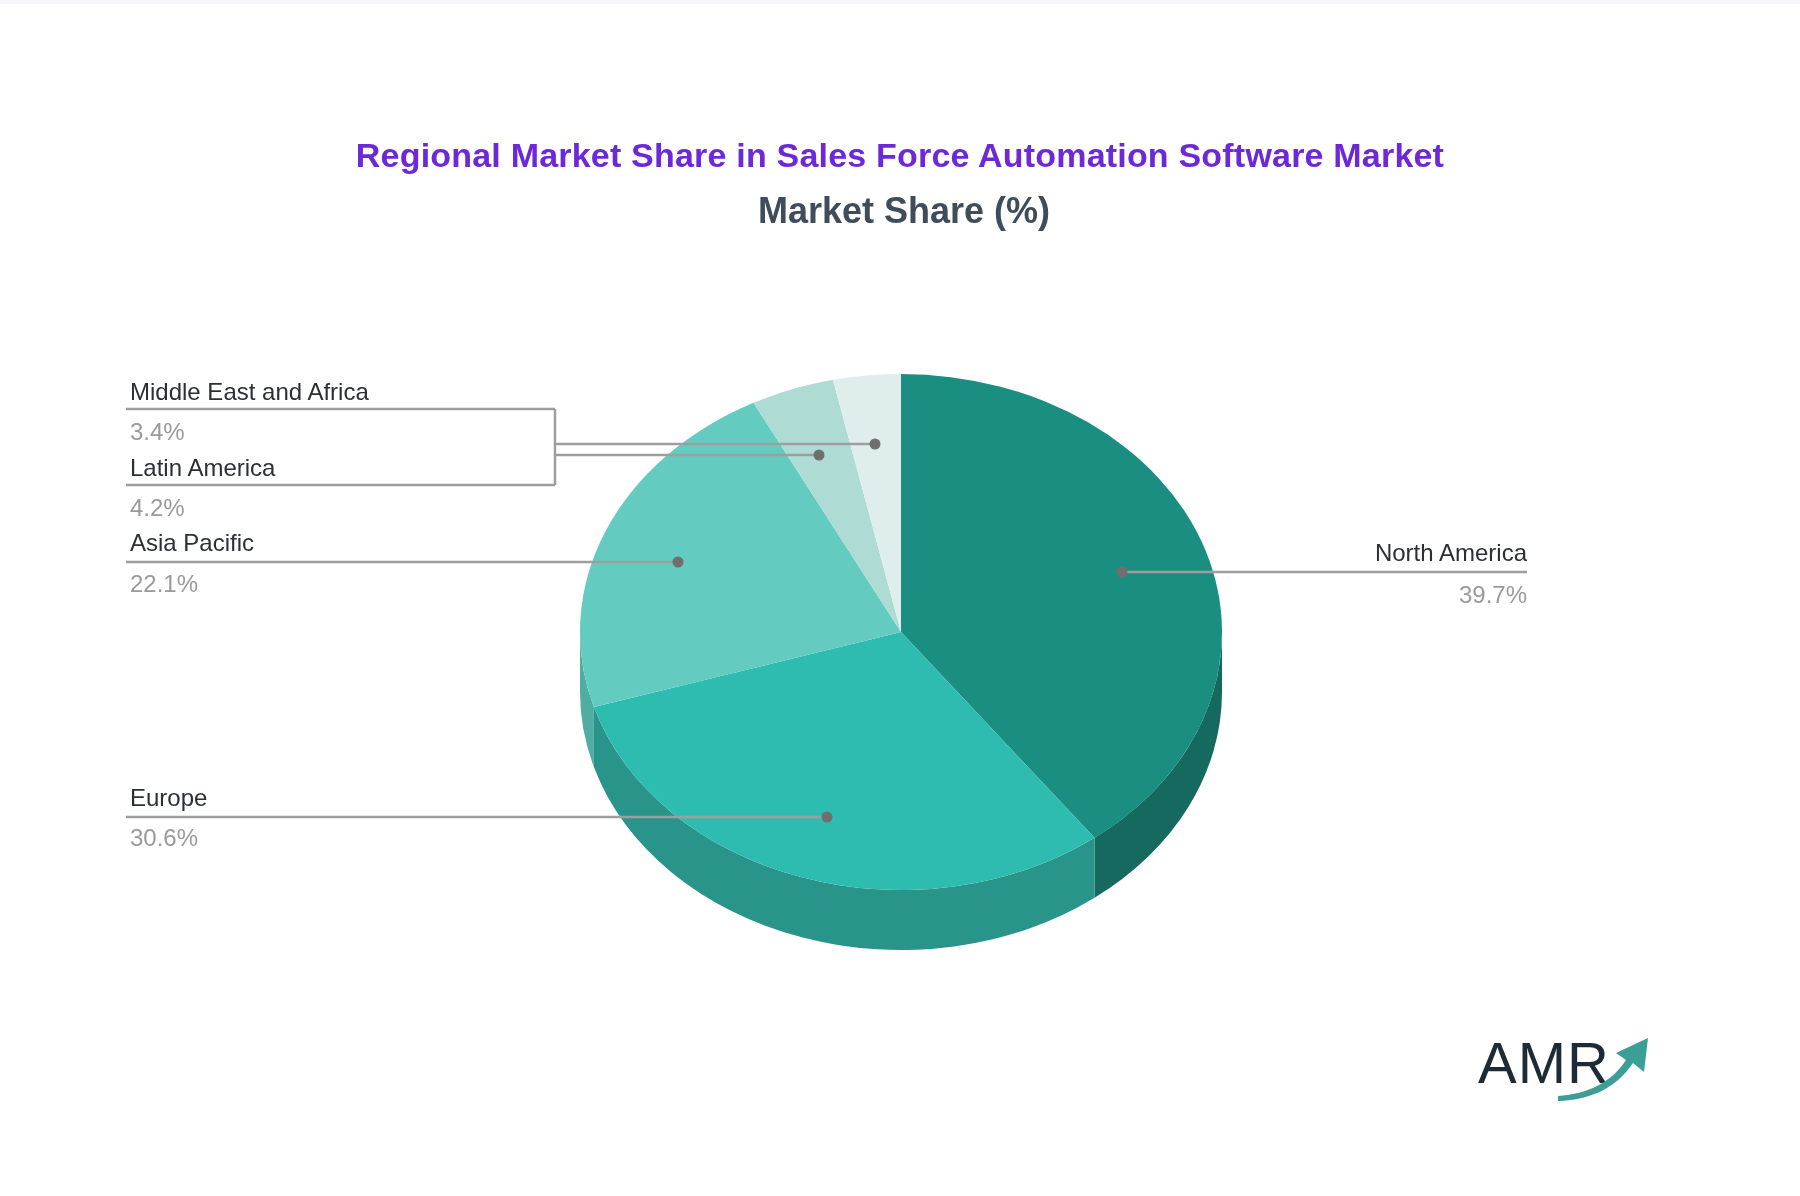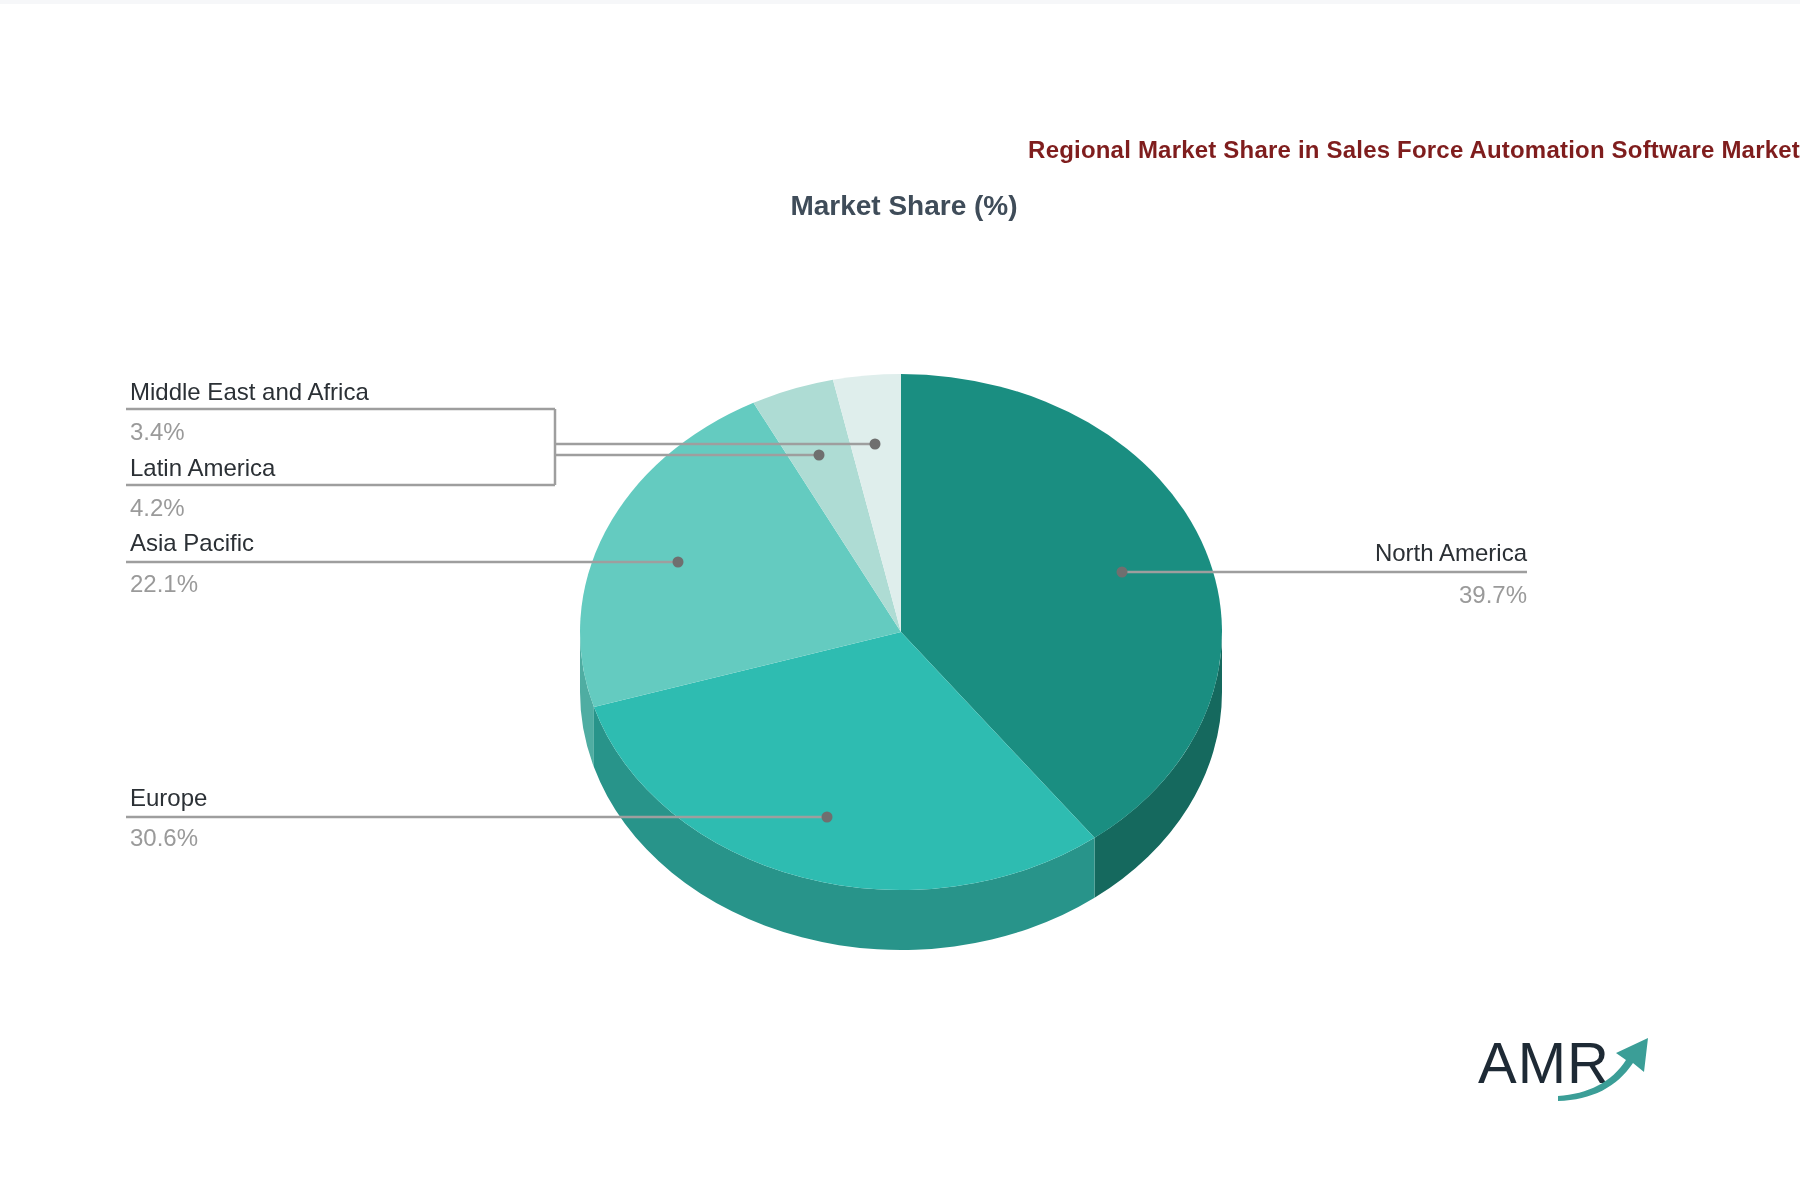--- a/index.html
+++ b/index.html
@@ -9,28 +9,28 @@
     background:#ffffff;
     overflow:hidden;
     font-family:"Liberation Sans", sans-serif;
   }
   .top-edge{
     position:absolute;left:0;top:0;width:100%;height:4px;
     background:#f6f7f9;
   }
   .chart-title{
     position:absolute;left:0;right:0;top:136px;
-    text-align:right;
-    font-size:24px;font-weight:700;color:#7f1d1d;
+    text-align:center;
+    font-size:34px;font-weight:700;color:#6d28d9;
     letter-spacing:0.2px;
   }
   .chart-subtitle{
     position:absolute;left:0;right:0;top:190px;
     text-align:center;
-    font-size:28px;font-weight:700;color:#3f4c59;margin-left:8px;
+    font-size:36px;font-weight:700;color:#3f4c59;margin-left:8px;
   }
   .pie-svg{position:absolute;left:0;top:0;}
   .logo{
     position:absolute;left:1478px;top:1034px;
     font-size:58px;font-weight:400;color:#1e2a35;
     letter-spacing:1px;line-height:1;
   }
   .logo-arrow{
     position:absolute;left:1550px;top:1030px;width:105px;height:75px;
   }

